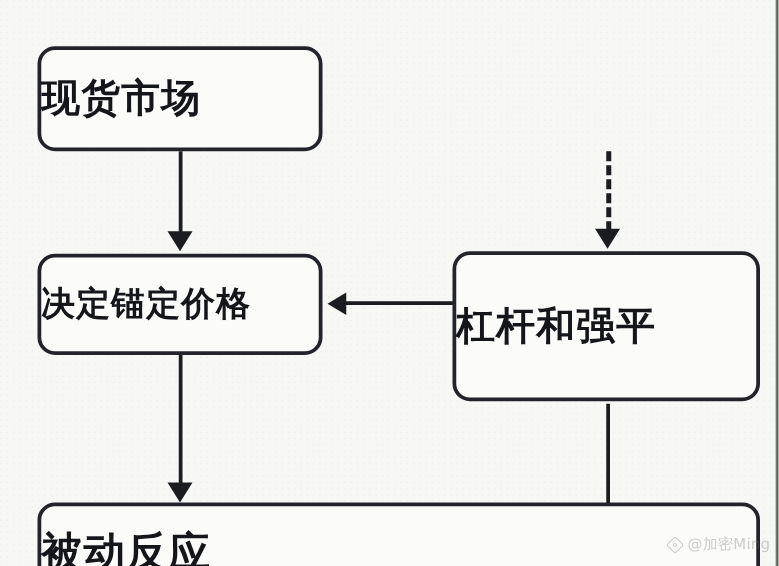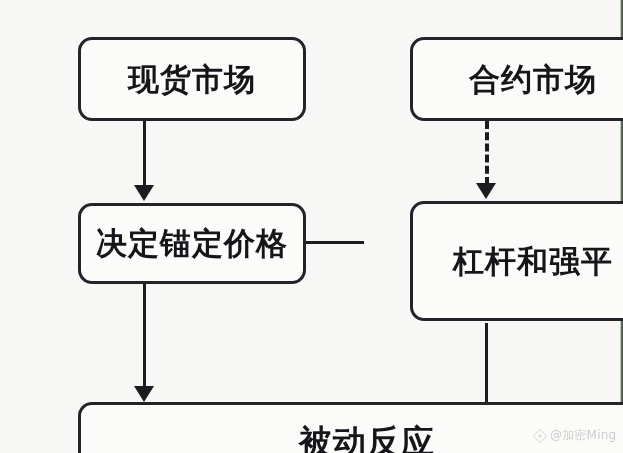--- a/index.html
+++ b/index.html
@@ -32,33 +32,31 @@
   }
 
   .node {
     position: absolute;
     box-sizing: border-box;
     background: #fbfbfa;
     border: 3px solid #22242a;
     border-radius: 14px;
     display: flex;
     align-items: center;
-    justify-content: center;
     text-align: center;
     color: #14161a;
     font-weight: 700;
     line-height: 1.18;
     letter-spacing: 1px;
     z-index: 3;
-    margin-left: 48px;
   }
 
   #node-spot-market   { left: 30px;  top: 37px;  width: 228px; height: 84px;  font-size: 31px; }
   #node-contract-market { left: 362px; top: 37px;  width: 246px; height: 84px;  font-size: 31px; }
-  #node-anchor-price  { left: 30px;  top: 203px; width: 228px; height: 81px;  font-size: 31px; }
+  #node-anchor-price  { left: 30px;  top: 203px; width: 228px; height: 81px;  font-size: 27px; }
   #node-leverage      { left: 362px; top: 201px; width: 246px; height: 120px; font-size: 31px; }
   #node-passive       { left: 30px;  top: 402px; width: 578px; height: 90px;  font-size: 33px;
                         border-bottom-left-radius: 0; border-bottom-right-radius: 0;
                         align-items: flex-start; padding-top: 18px; }
 
   
   .edge {
     position: absolute;
     z-index: 2;
   }
@@ -130,23 +128,20 @@
 </style>
 </head>
 <body>
 
 <div id="canvas">
 
   <div class="node" id="node-spot-market">
     <span>现货市场</span>
   </div>
 
-  <div class="node" id="node-contract-market">
-    <span>合约市场</span>
-  </div>
 
   <div class="node" id="node-anchor-price">
     <span>决定锚定价格</span>
   </div>
 
   <div class="node" id="node-leverage">
     <span>
       <span>杠杆和强平</span><br>
     </span>
   </div>

